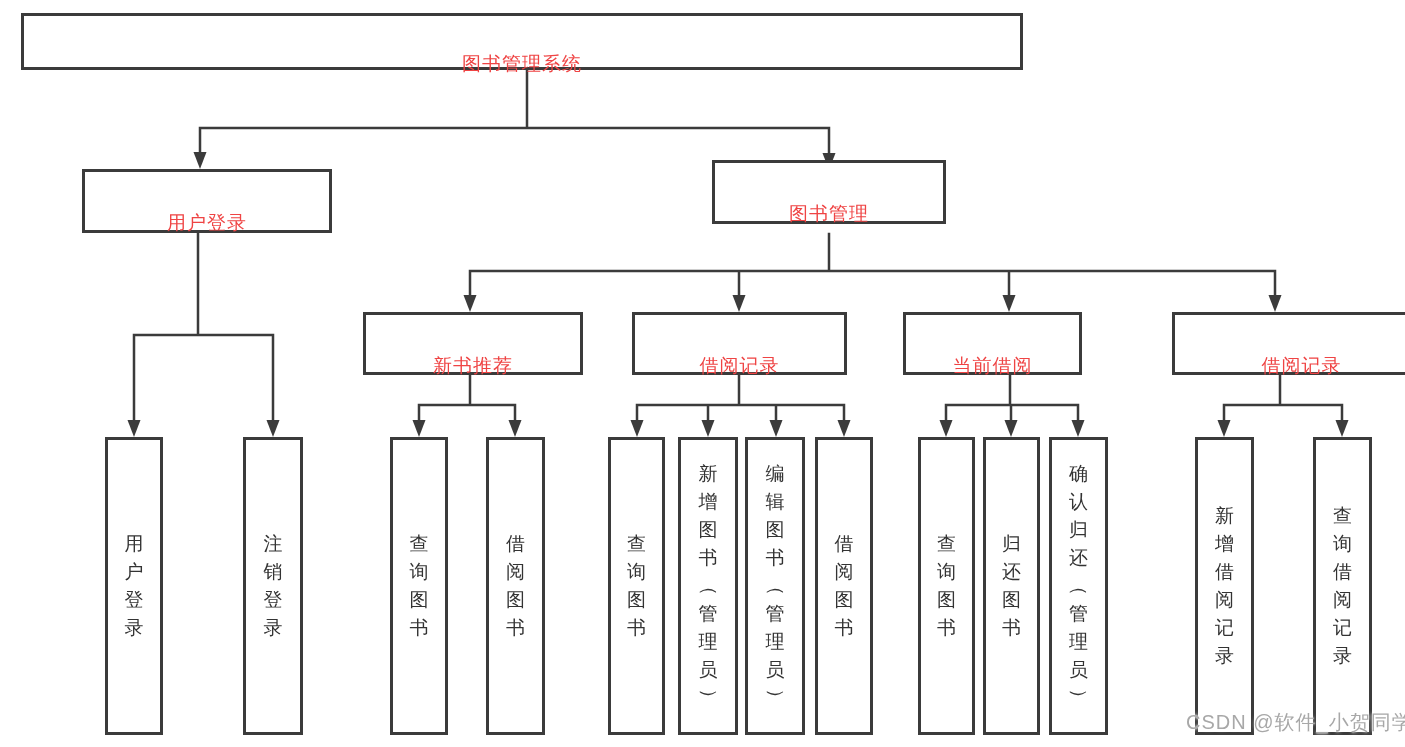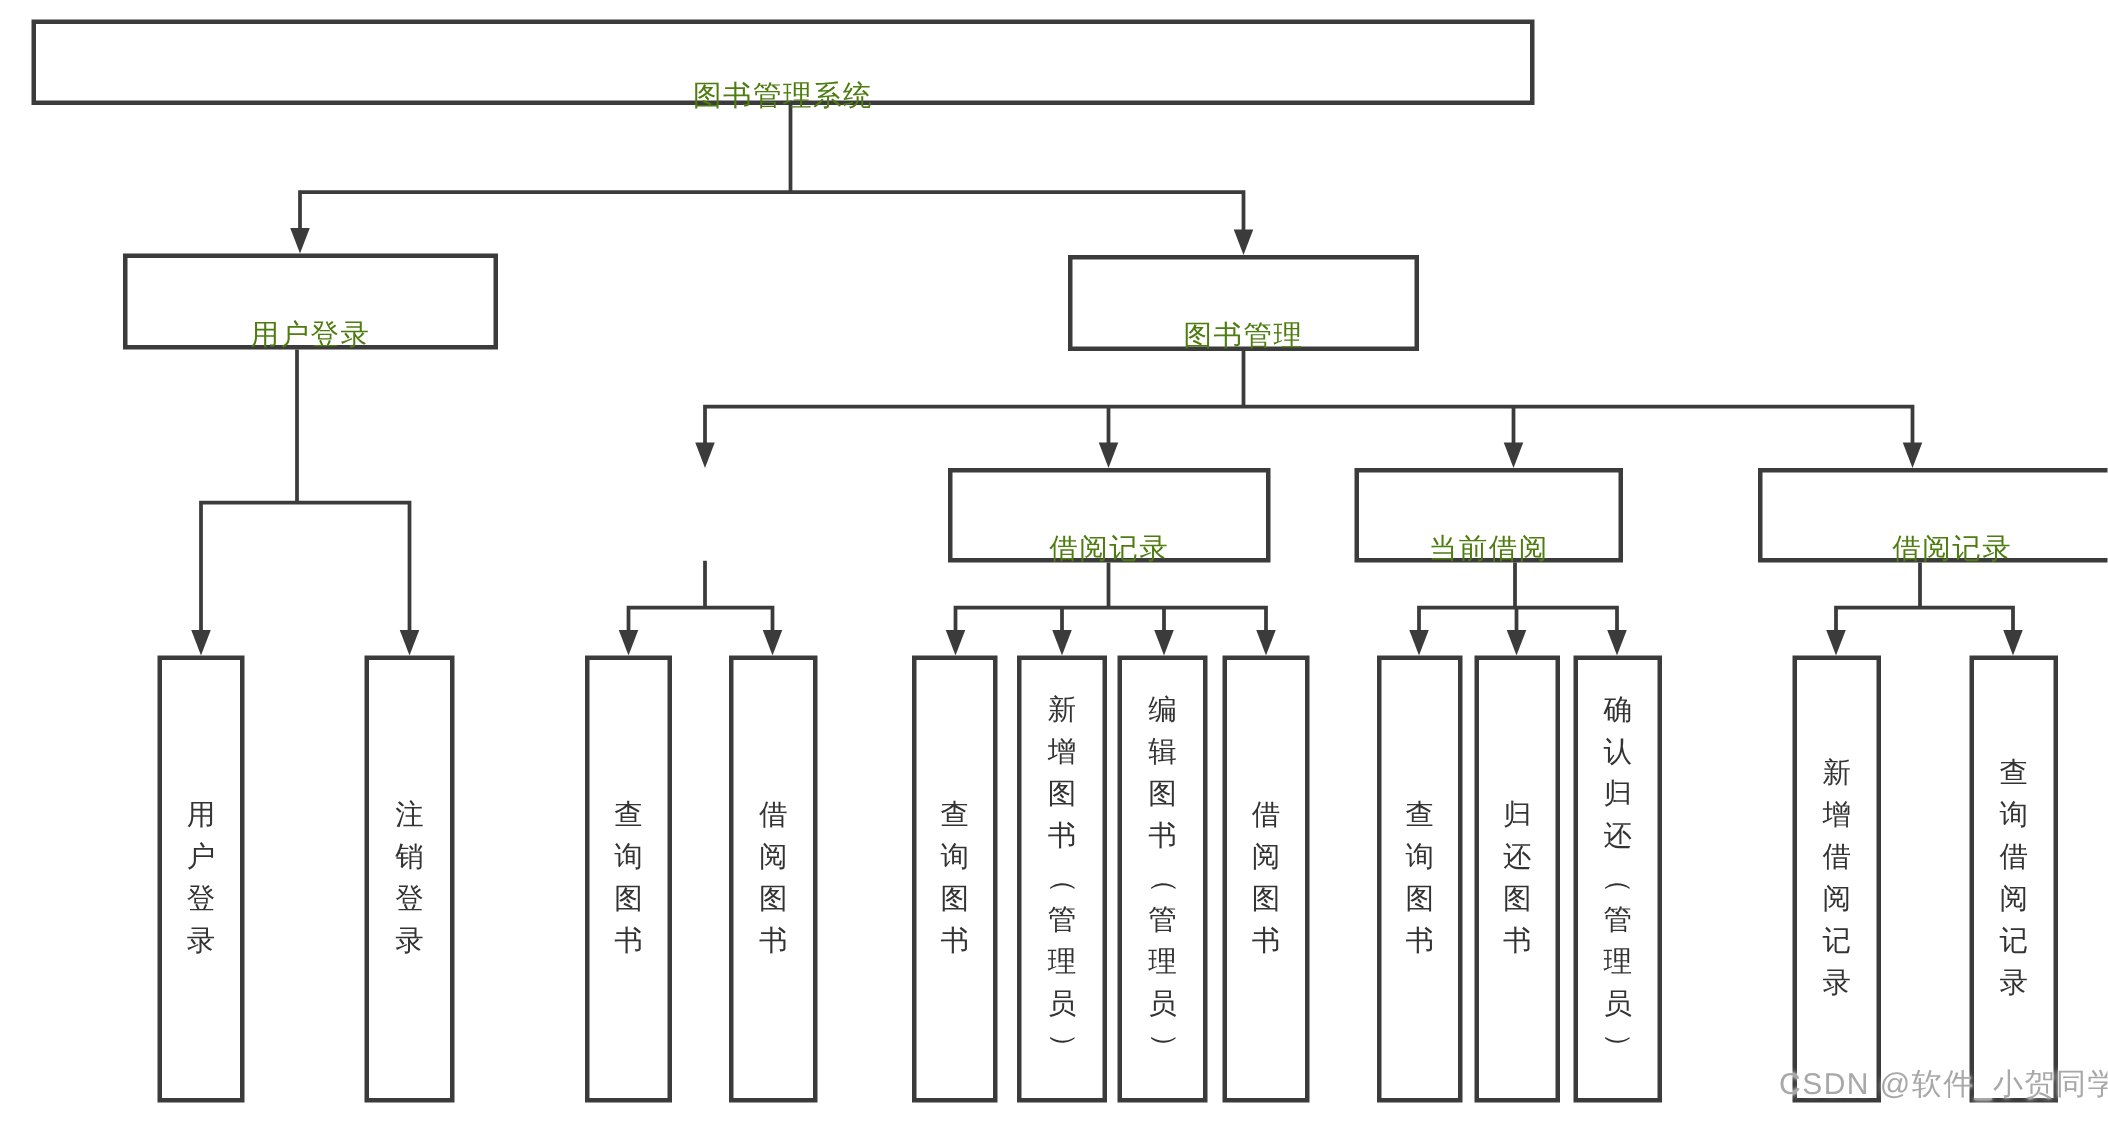--- a/index.html
+++ b/index.html
@@ -27,21 +27,21 @@
     position: absolute;
     background: #ffffff;
     border: 3px solid #3b3b3b;
     box-sizing: border-box;
     display: flex;
     align-items: center;
     justify-content: center;
   }
   .h-label {
     font-size: 19px;
-    color: #4d7c0f;
+    color: #ef4444;
     letter-spacing: 1px;
     white-space: nowrap;
     margin-top: 44px;
   }
   .v-label {
     display: flex;
     flex-direction: column;
     align-items: center;
     justify-content: center;
     width: 100%;
@@ -104,24 +104,27 @@
       <polygon points="1342,437 1335.5,420 1348.5,420" fill="#3b3b3b"></polygon>
     </svg>
 
   <div class="node" style="left:21px;top:13px;width:1002px;height:57px">
     <span class="h-label">图书管理系统</span>
   </div>
 
   <div class="node" style="left:82px;top:169px;width:250px;height:64px">
     <span class="h-label">用户登录</span>
   </div>
-  <div class="node" style="left:712px;top:170px;width:234px;height:64px">
+  <div class="node" style="left:712px;top:160px;width:234px;height:64px">
     <span class="h-label">图书管理</span>
   </div>
 
+  <div class="node" style="left:363px;top:312px;width:220px;height:63px">
+    <span class="h-label">新书推荐</span>
+  </div>
   <div class="node" style="left:632px;top:312px;width:215px;height:63px">
     <span class="h-label">借阅记录</span>
   </div>
   <div class="node" style="left:903px;top:312px;width:179px;height:63px">
     <span class="h-label">当前借阅</span>
   </div>
   <div class="node" style="left:1172px;top:312px;width:259px;height:63px">
     <span class="h-label">借阅记录</span>
   </div>
 

